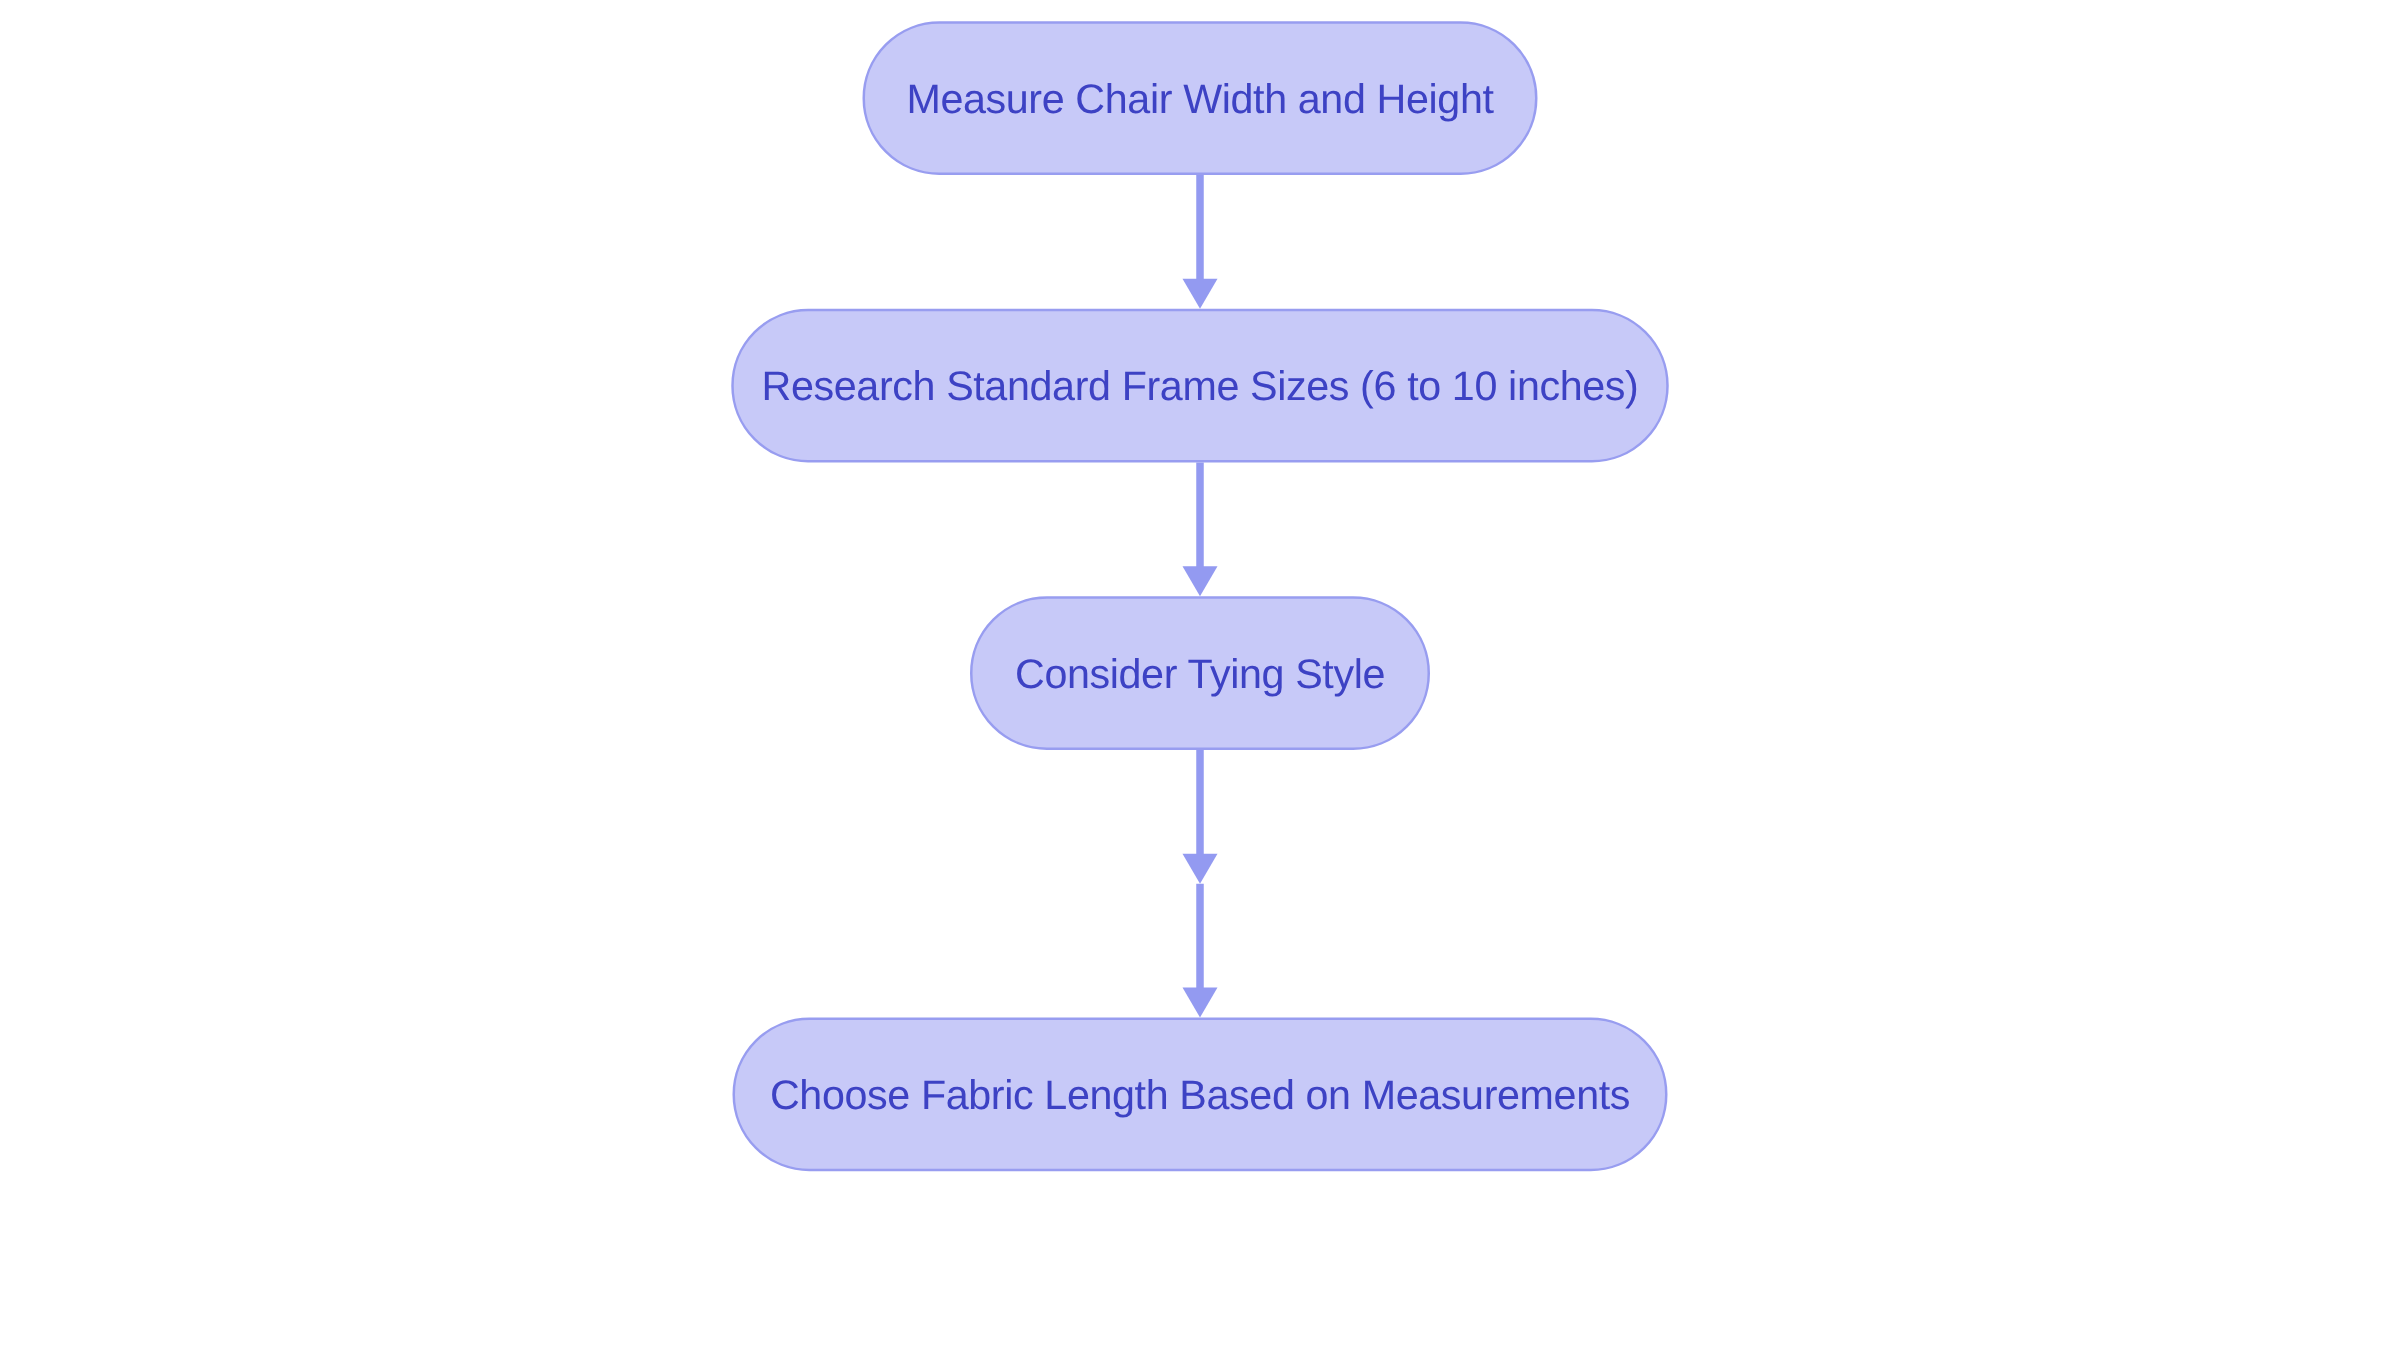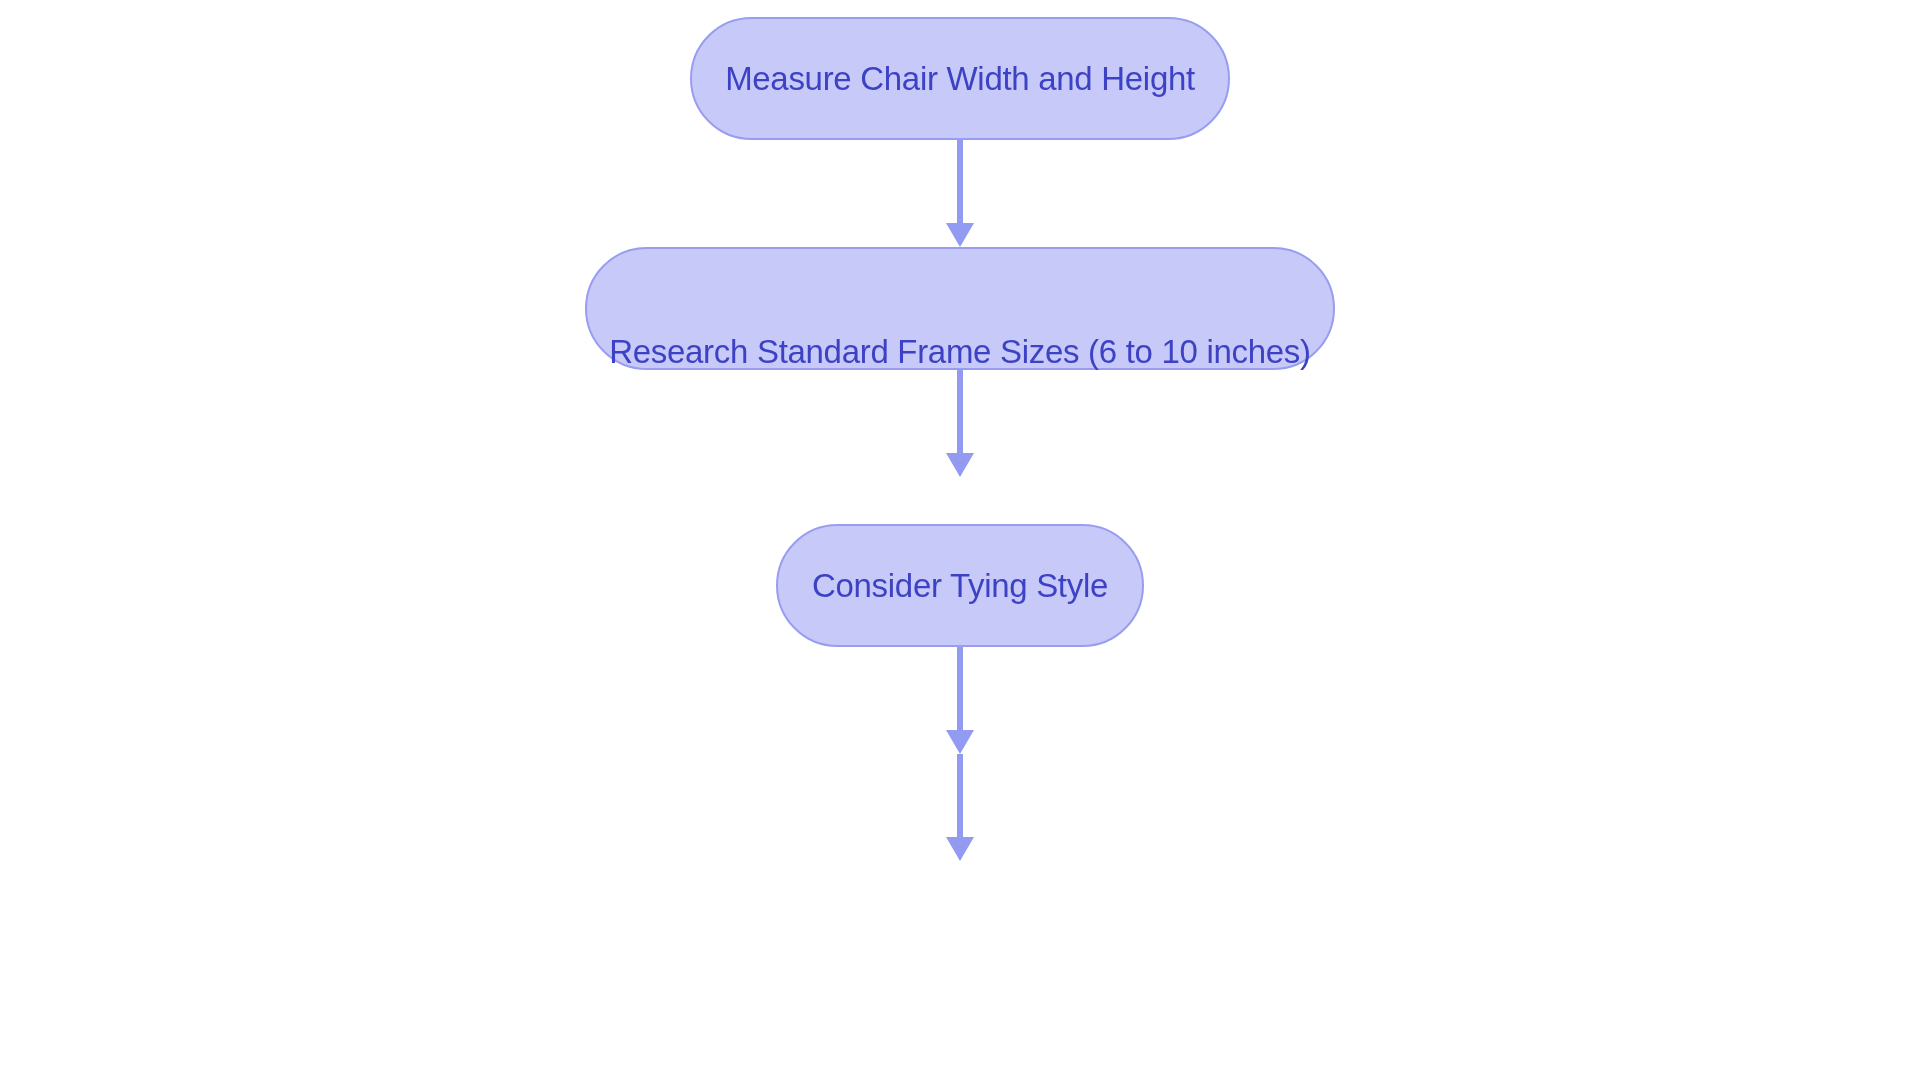--- a/index.html
+++ b/index.html
@@ -43,22 +43,22 @@
 
   .node-label {
     color: var(--node-text, #3d42c4);
     font-size: 33px;
     letter-spacing: -0.3px;
     white-space: nowrap;
     line-height: 1;
   }
 
   .node-0 { width: 540px; }
-  .node-1 { width: 750px; align-items: flex-end; }
-  .node-2 { width: 368px; margin-top: 47px; }
+  .node-1 { width: 750px; }
+  .node-2 { width: 368px; }
   .node-3 { width: 493px; }
   .node-4 { width: 748px; }
 
   .connector {
     height: 107px;
     display: flex;
     flex-direction: column;
     align-items: center;
     flex: 0 0 auto;
   }
@@ -110,15 +110,18 @@
       <div class="stem"></div>
       <div class="head"></div>
     </div>
 
 
     <div class="connector">
       <div class="stem"></div>
       <div class="head"></div>
     </div>
 
+    <div class="node node-4">
+      <span class="node-label">Choose Fabric Length Based on Measurements</span>
+    </div>
 
   </div>
 </div>
 
 </body></html>

